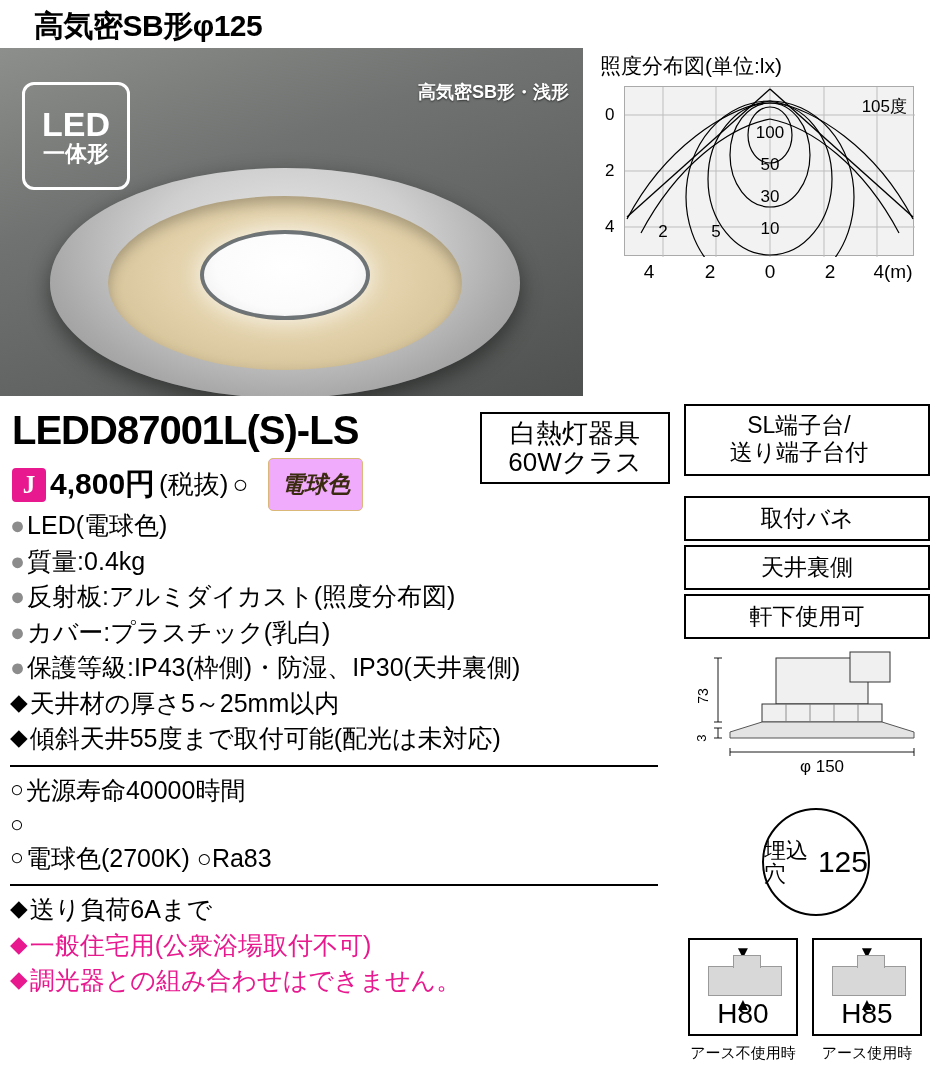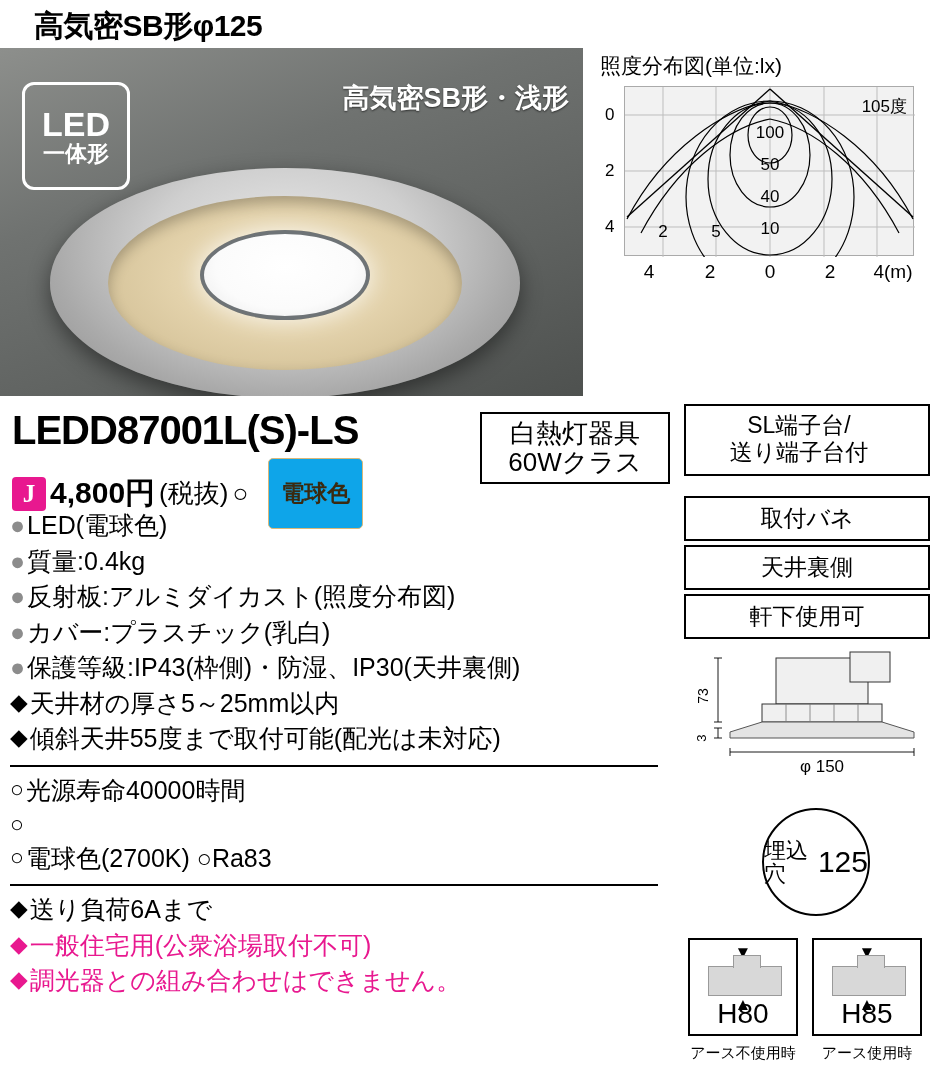--- a/index.html
+++ b/index.html
@@ -28,21 +28,21 @@
   .photo {
     position: absolute;
     left: 0; top: 48px;
     width: 583px; height: 348px;
     background: linear-gradient(160deg,#8d8f8c 0%, #6f7270 35%, #5e615f 70%, #4e514f 100%);
     overflow: hidden;
   }
   .photo-caption {
     position: absolute;
     right: 14px; top: 32px;
-    font-size: 27px;
+    font-size: 18px;
     color: #ffffff;
     font-weight: 600;
     text-shadow: 0 1px 2px rgba(0,0,0,.6);
   }
   .led-badge {
     position: absolute;
     left: 22px; top: 34px;
     width: 108px; height: 108px;
     border: 3px solid #ffffff;
     border-radius: 12px;
@@ -141,27 +141,28 @@
     border-radius: 4px;
     font-size: 25px; font-weight: bold;
     display: flex; align-items: center; justify-content: center;
     font-family: "Liberation Serif", serif;
   }
   .price { font-size: 30px; font-weight: bold; }
   .tax { font-size: 26px; }
   .circle-mark { font-size: 26px; }
   .color-badge {
     margin-left: 16px;
-    background: #0ea5e9;
+    background: #f0abfc;
     border: 1px solid #d9b878;
     border-radius: 5px;
-    padding: 19px 12px;
+    padding: 10px 12px;
     font-size: 23px;
     font-weight: bold;
     color: #3a2a10;
+    font-style: italic;
   }
   .watt-box {
     position: absolute;
     left: 480px; top: 412px;
     width: 190px; height: 72px;
     border: 2px solid #000;
     display: flex; flex-direction: column;
     align-items: center; justify-content: center;
     line-height: 1.12;
     font-size: 26px;
@@ -321,21 +322,21 @@
       </g>
     </svg>
     <div class="ytick" style="top:28px">0</div>
     <div class="ytick" style="top:84px">2</div>
     <div class="ytick" style="top:140px">4</div>
 
     <div class="chart-deg">105度</div>
 
     <div class="lx-label" style="left:145px; top:46px">100</div>
     <div class="lx-label" style="left:145px; top:78px">50</div>
-    <div class="lx-label" style="left:145px; top:110px">40</div>
+    <div class="lx-label" style="left:145px; top:110px">30</div>
     <div class="lx-label" style="left:145px; top:142px">10</div>
     <div class="lx-label" style="left:38px;  top:145px">2</div>
     <div class="lx-label" style="left:91px;  top:145px">5</div>
 
     <div class="xtick" style="left:24px">4</div>
     <div class="xtick" style="left:85px">2</div>
     <div class="xtick" style="left:145px">0</div>
     <div class="xtick" style="left:205px">2</div>
     <div class="xtick" style="left:268px">4(m)</div>
   </div>

